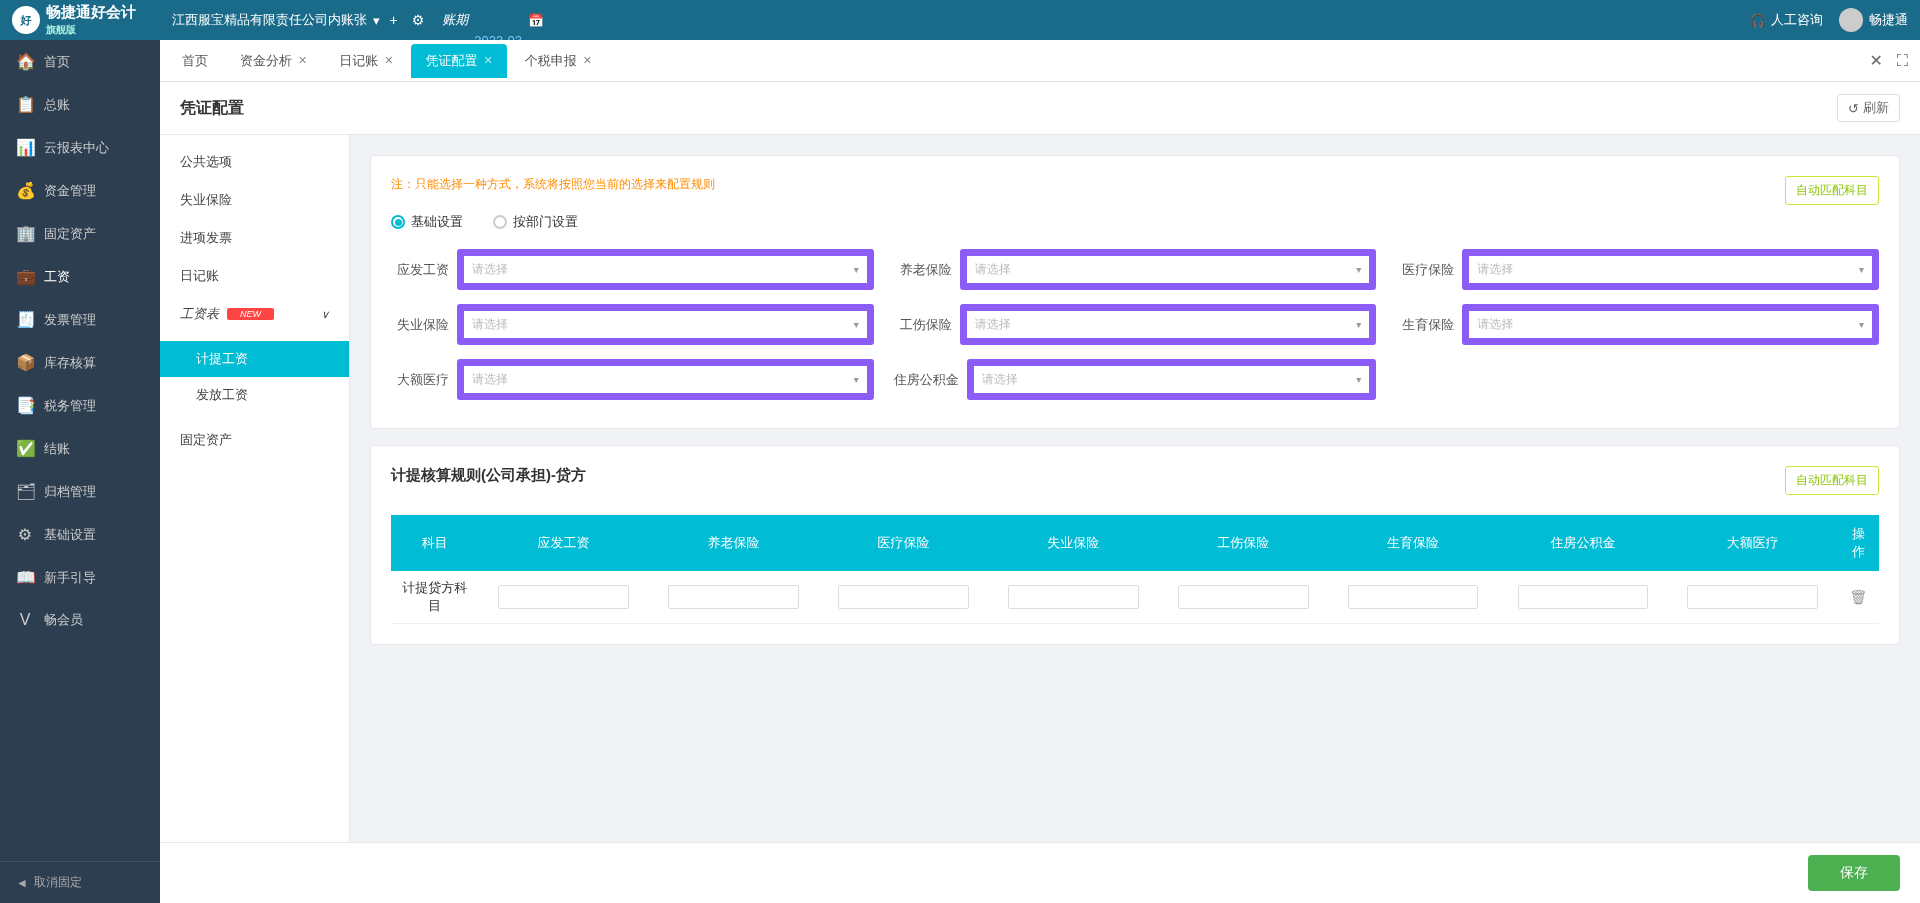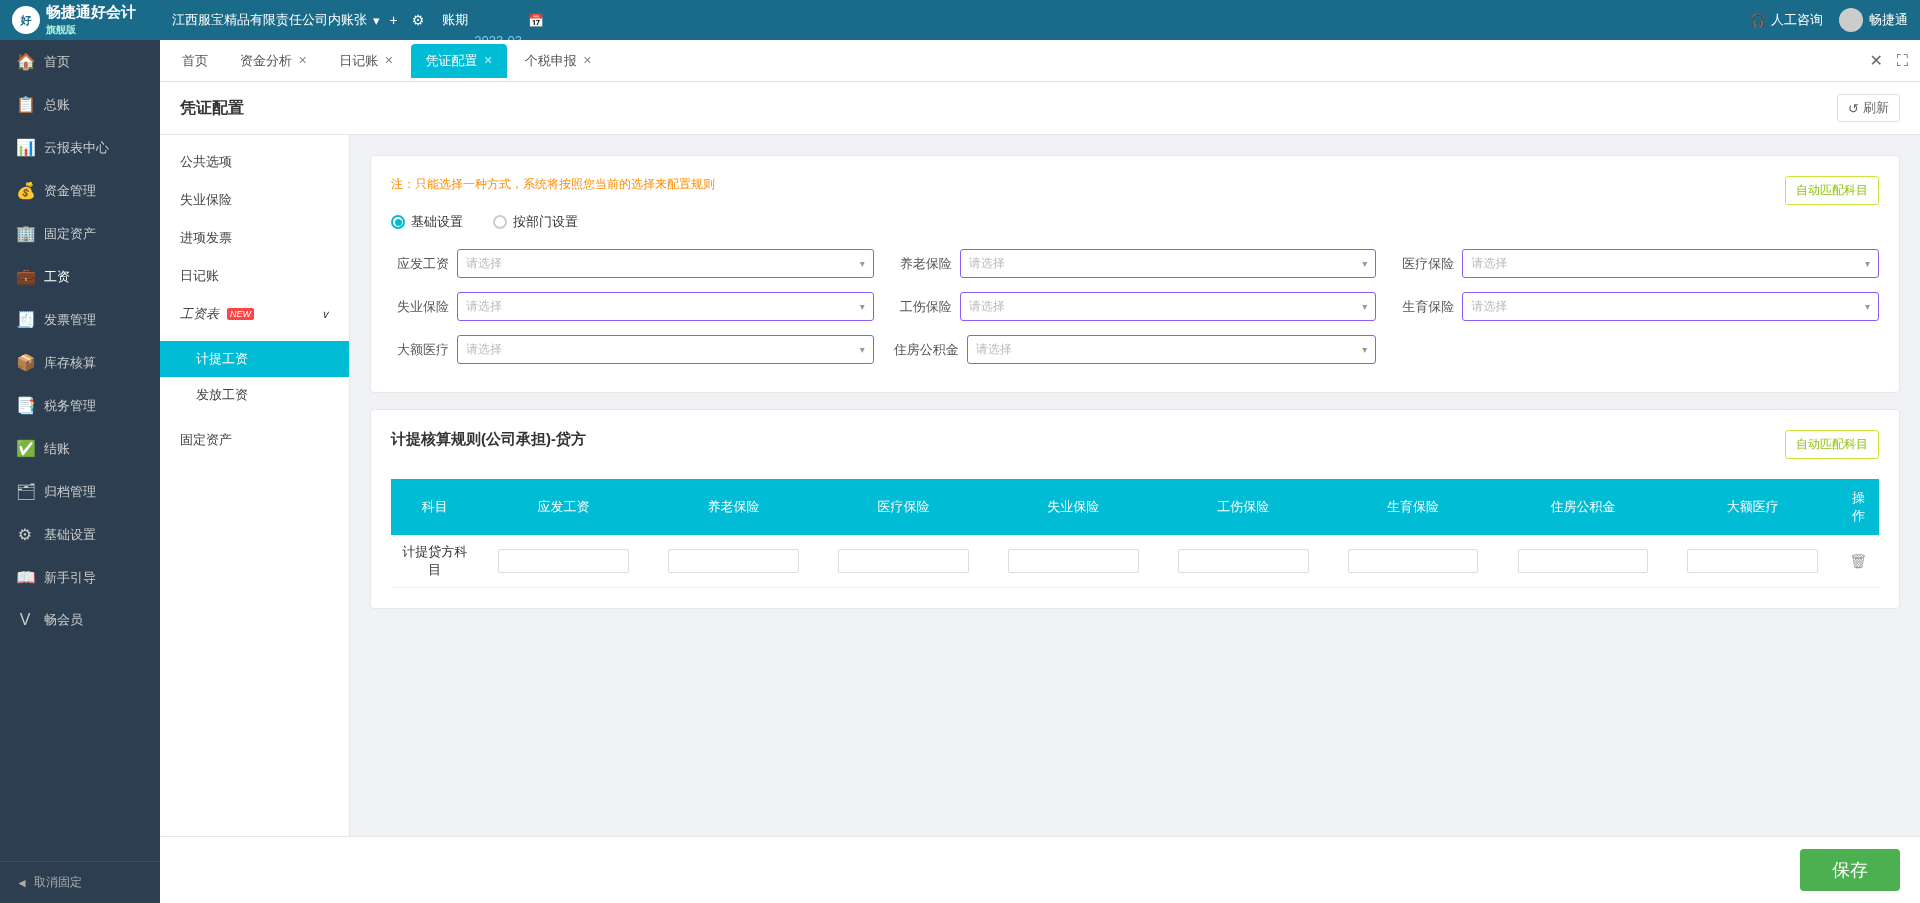--- a/index.html
+++ b/index.html
@@ -41,21 +41,21 @@
     .page-header { background: white; padding: 12px 20px; border-bottom: 1px solid #e8e8e8; display: flex; align-items: center; justify-content: space-between; flex-shrink: 0; }
     .page-title { font-size: 16px; font-weight: bold; color: #333; }
     .refresh-btn { display: flex; align-items: center; gap: 4px; color: #666; cursor: pointer; font-size: 13px; border: 1px solid #ddd; padding: 4px 10px; border-radius: 3px; background: white; }
 
     
     .two-pane { display: flex; flex: 1; overflow: hidden; }
 
     
     .left-nav { width: 190px; background: white; border-right: 1px solid #e8e8e8; overflow-y: auto; flex-shrink: 0; padding: 8px 0; }
     .left-nav-item { padding: 10px 20px; color: #444; cursor: pointer; font-size: 13px; display: flex; align-items: center; gap: 6px; }
-    .left-nav-item .new-badge { background: #ff4444; color: white; font-size: 9px; padding: 1px 3px; border-radius: 2px; margin-left: 2px; }
+    .left-nav-item .new-badge { background: #ff4444; color: white; font-size: 9px; padding: 1px 13px; border-radius: 2px; margin-left: 2px; }
     .left-nav-sub { padding: 8px 0; }
     .left-nav-sub .sub-item { padding: 9px 36px; color: #444; cursor: pointer; font-size: 13px; }
     .left-nav-sub .sub-item.active { background: #00bcd4; color: white; }
     .nav-expand { margin-left: auto; font-size: 11px; }
 
     
     .main-content { flex: 1; overflow-y: auto; padding: 20px; position: relative; }
 
     
     .section-card { background: white; border-radius: 4px; padding: 20px; margin-bottom: 16px; border: 1px solid #e8e8e8; }
@@ -66,37 +66,37 @@
     .radio-group { display: flex; gap: 30px; margin-bottom: 18px; align-items: center; }
     .radio-item { display: flex; align-items: center; gap: 6px; cursor: pointer; font-size: 13px; color: #333; }
     .radio-circle { width: 14px; height: 14px; border-radius: 50%; border: 2px solid #ccc; display: flex; align-items: center; justify-content: center; }
     .radio-circle.checked { border-color: #00bcd4; }
     .radio-circle.checked::after { content: ''; width: 7px; height: 7px; background: #00bcd4; border-radius: 50%; }
 
     
     .form-grid { display: grid; grid-template-columns: 1fr 1fr 1fr; gap: 14px 20px; margin-bottom: 8px; }
     .form-item { display: flex; align-items: center; gap: 8px; }
     .form-label { color: #555; font-size: 13px; white-space: nowrap; min-width: 58px; text-align: right; }
-    .form-select { flex: 1; border: 1px solid #8b5cf6; border-radius: 3px; padding: 5px 8px; font-size: 12px; color: #999; display: flex; align-items: center; justify-content: space-between; cursor: pointer; background: white; min-width: 120px; }
+    .form-select { flex: 1; border: 7px solid #8b5cf6; border-radius: 3px; padding: 5px 8px; font-size: 12px; color: #999; display: flex; align-items: center; justify-content: space-between; cursor: pointer; background: white; min-width: 120px; }
     .form-select .arrow { color: #999; font-size: 10px; }
 
     
     .auto-match-btn { background: white; border: 1px solid #c8e63c; color: #8dc30a; font-size: 12px; padding: 5px 10px; border-radius: 3px; cursor: pointer; float: right; margin-bottom: 8px; }
 
     
     .voucher-table { width: 100%; border-collapse: collapse; font-size: 13px; }
     .voucher-table thead tr { background: #00bcd4; color: white; }
     .voucher-table thead th { padding: 10px 8px; text-align: center; font-weight: normal; border: none; }
     .voucher-table tbody tr { background: white; }
     .voucher-table tbody td { padding: 8px; text-align: center; border-bottom: 1px solid #f0f0f0; color: #333; }
     .voucher-table tbody td input { width: 85%; border: 1px solid #ddd; padding: 4px 6px; font-size: 12px; border-radius: 2px; }
 
     
     .save-bar { background: white; padding: 12px 20px; border-top: 1px solid #e8e8e8; display: flex; justify-content: flex-end; flex-shrink: 0; }
-    .save-btn { background: #4caf50; color: white; border: none; padding: 9px 32px; border-radius: 4px; font-size: 18px; cursor: pointer; }
+    .save-btn { background: #4caf50; color: white; border: none; padding: 9px 32px; border-radius: 4px; font-size: 14px; cursor: pointer; }
 
     
     ::-webkit-scrollbar { width: 6px; height: 6px; }
     ::-webkit-scrollbar-track { background: #f1f1f1; }
     ::-webkit-scrollbar-thumb { background: #ccc; border-radius: 3px; }
 
     .section-header { display: flex; align-items: flex-start; justify-content: space-between; }
     .section-header-content { flex: 1; }
     .trash-icon { font-size: 14px; color: #999; cursor: pointer; }
   </style>
@@ -111,21 +111,21 @@
     <div>
       <div>畅捷通好会计</div>
       <div class="logo-sub">旗舰版</div>
     </div>
   </div>
   <div class="top-company">
     <span>江西服宝精品有限责任公司内账张</span>
     <span style="cursor:pointer;">▾</span>
     <button class="icon-btn">+</button>
     <button class="icon-btn">⚙</button>
-    <span style="margin-left:8px;">账期</span>
+    <span style="margin-left:8px;font-style:italic;">账期</span>
     <span style="color:#7cf;margin-top:40px;">2023-03</span>
     <span style="cursor:pointer;">📅</span>
   </div>
   <div class="top-right">
     <div style="display:flex;align-items:center;gap:4px;">
       <span>🎧</span>
       <span>人工咨询</span>
     </div>
     <div style="display:flex;align-items:center;gap:6px;">
       <span class="avatar"></span>

